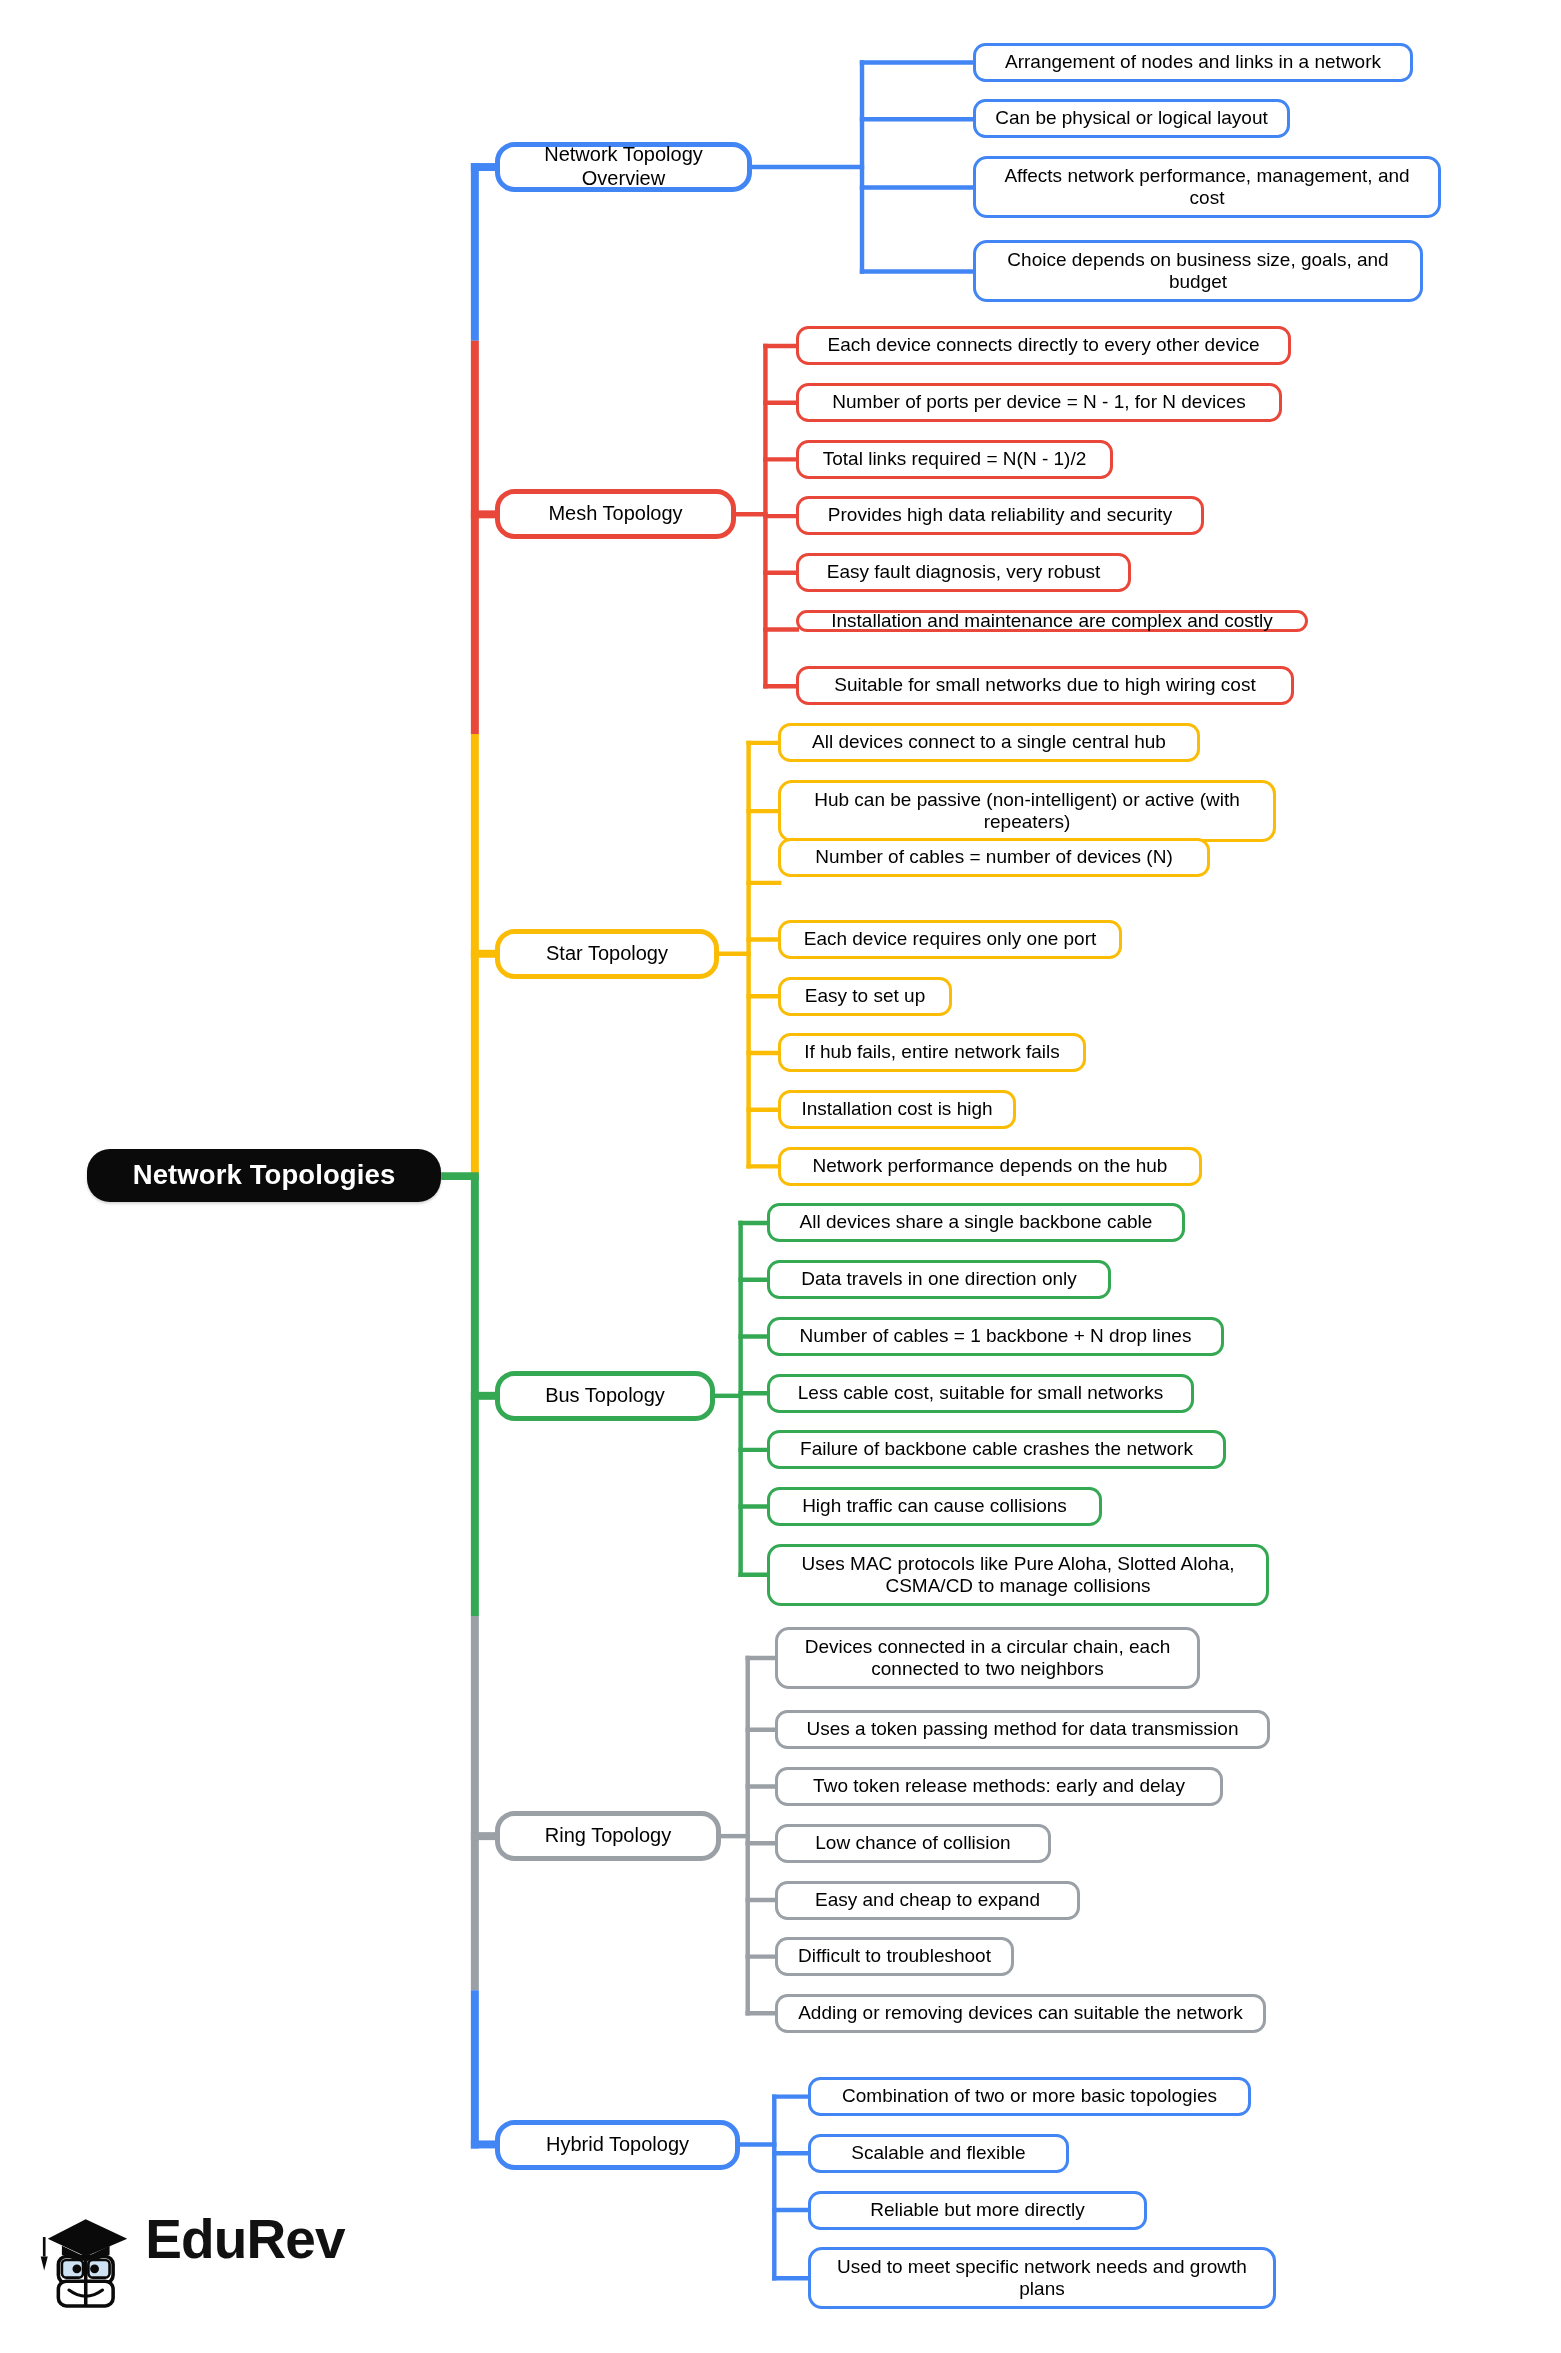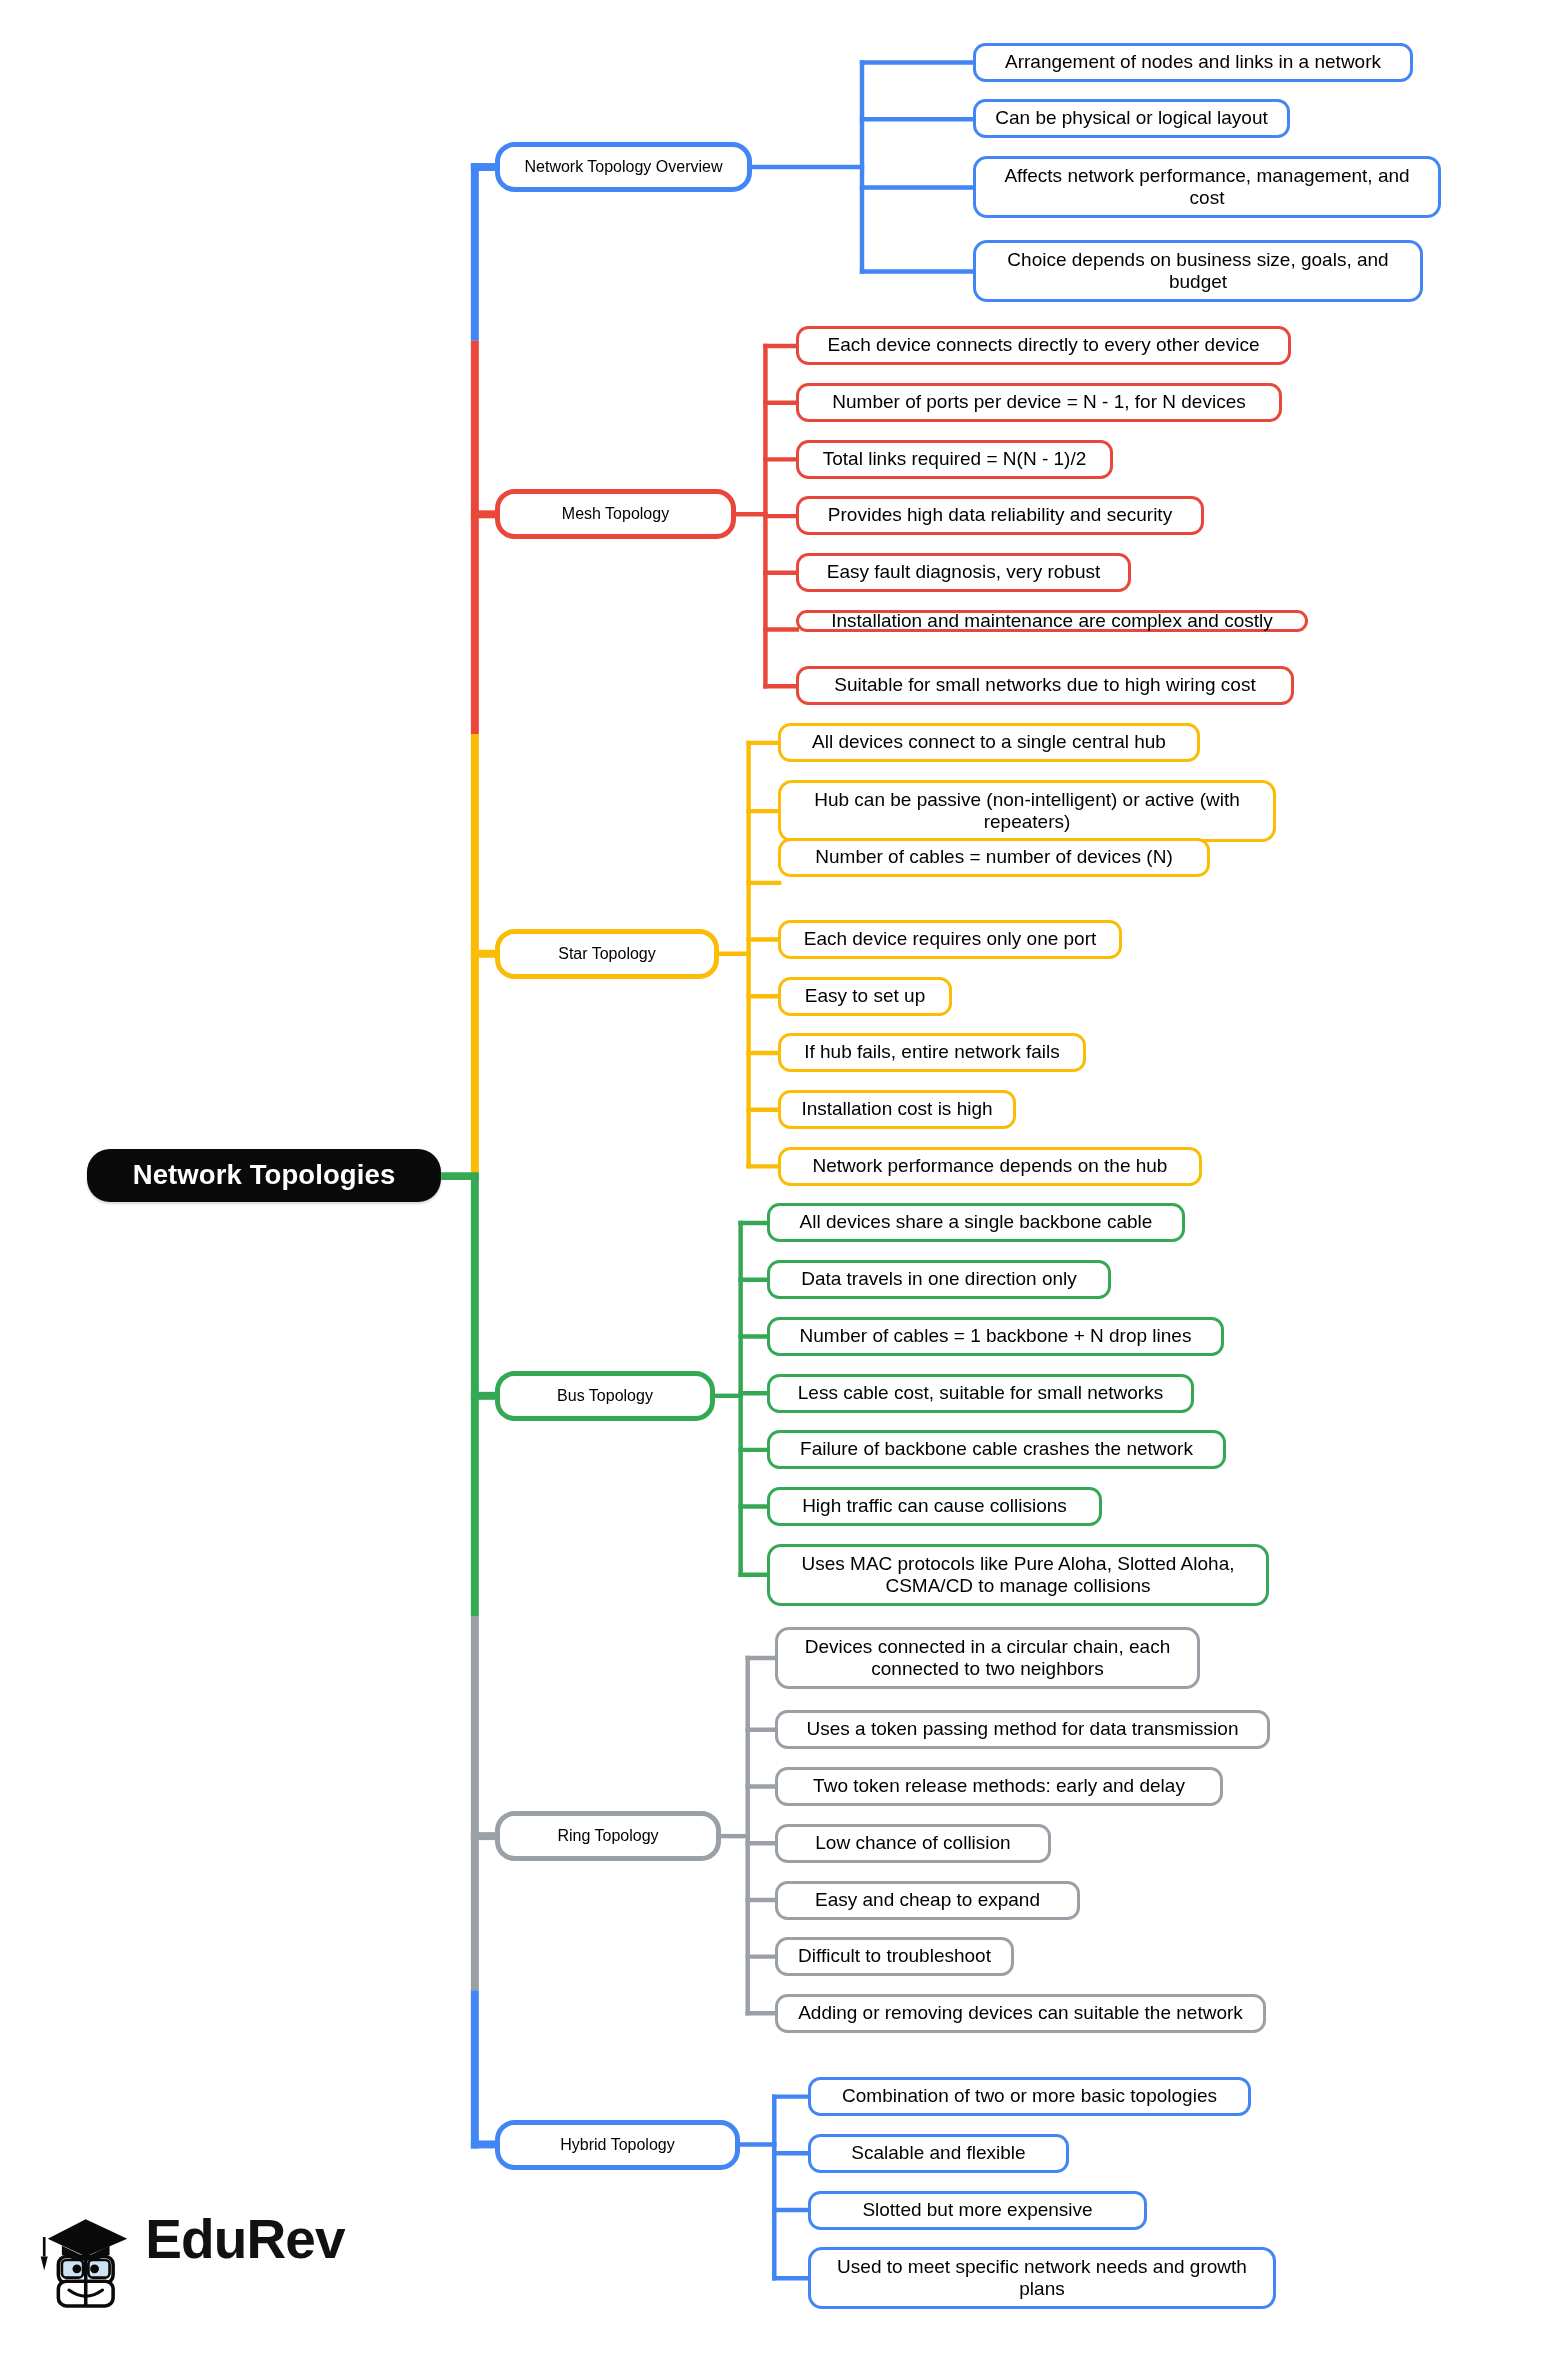--- a/index.html
+++ b/index.html
@@ -42,21 +42,21 @@
     background: #0a0a0a;
     color: #ffffff;
     font-weight: bold;
     font-size: 27.5px;
     border-radius: 23px;
     border: none;
     letter-spacing: 0.1px;
     box-shadow: 0 1.8px 2.7px rgba(0,0,0,0.18);
   }
   .branch-node {
-    font-size: 16px;
+    font-size: 20px;
     border-radius: 19.5px;
     border-style: solid;
     border-width: 5.3px;
   }
   .leaf-node {
     font-size: 19px;
     border-radius: 12.4px;
     border-style: solid;
     border-width: 3.5px;
     padding: 1.8px 10.6px;
@@ -282,21 +282,21 @@
       <div class="node leaf-node" style="left: 775px; top: 1994px; width: 491px; height: 39px; border-color: rgb(154, 160, 166);">
         <span>Adding or removing devices can suitable the network</span>
       </div>
       <div class="node leaf-node" style="left: 808px; top: 2077px; width: 443px; height: 39px; border-color: rgb(66, 133, 244);">
         <span>Combination of two or more basic topologies</span>
       </div>
       <div class="node leaf-node" style="left: 808px; top: 2134px; width: 261px; height: 39px; border-color: rgb(66, 133, 244);">
         <span>Scalable and flexible</span>
       </div>
       <div class="node leaf-node" style="left: 808px; top: 2191px; width: 339px; height: 39px; border-color: rgb(66, 133, 244);">
-        <span>Slotted but more expensive</span>
+        <span>Reliable but more directly</span>
       </div>
       <div class="node leaf-node two-line" style="left: 808px; top: 2247px; width: 468px; height: 62px; border-color: rgb(66, 133, 244);">
         <span>Used to meet specific network needs and growth plans</span>
       </div>
     </div>
 
   <div id="logo">
     <div class="logo-mark">
       <svg viewBox="0 0 118 120" width="105" height="106" xmlns="http://www.w3.org/2000/svg">
 

